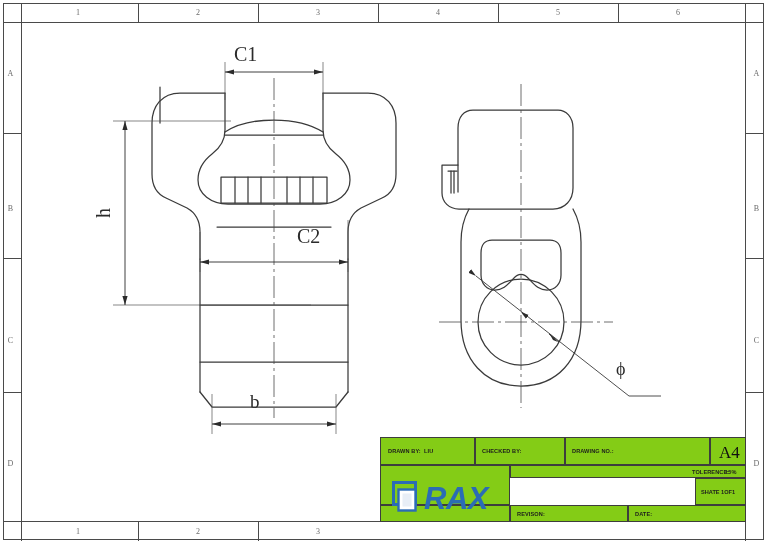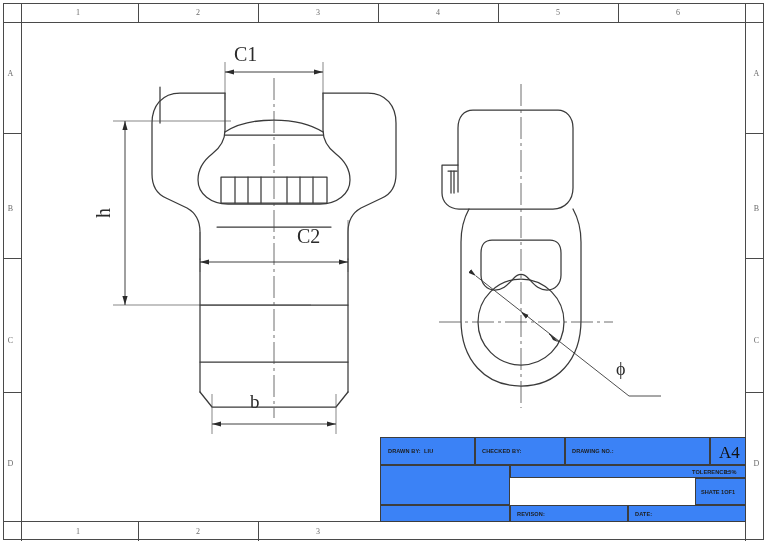--- a/index.html
+++ b/index.html
@@ -86,21 +86,21 @@
     left: 380px;
     top: 437px;
     width: 366px;
     height: 85px;
     box-sizing: border-box;
   }
   .tb-cell {
     position: absolute;
     box-sizing: border-box;
     border: 1px solid #3d3d3d;
-    background: #3b82f6;
+    background: #84cc16;
     overflow: hidden;
   }
   .tb-text {
     position: absolute;
     font-family: "Liberation Sans", sans-serif;
     font-size: 5.6px;
     font-weight: bold;
     color: #1d1d1d;
     letter-spacing: 0.1px;
     white-space: nowrap;
@@ -417,14 +417,22 @@
     <div class="tb-cell" style="left:130px; top:68px; width:118px; height:17px;">
       <span class="tb-text" style="left:6px; top:6px;">REVISON:</span>
       <span class="tb-text" style="left:42px; top:6px;"></span>
     </div>
     <div class="tb-cell" style="left:248px; top:68px; width:118px; height:17px;">
       <span class="tb-text" style="left:6px; top:6px;">DATE:</span>
       <span class="tb-text" style="left:28px; top:6px;"></span>
     </div>
   </div>
 
+  <div id="logo-wrap">
+    <svg width="32" height="34" viewBox="0 0 32 34">
+      <rect x="1.5" y="1.5" width="22" height="22" fill="none" stroke="#2b6cb5" stroke-width="3"></rect>
+      <rect x="6.5" y="8.5" width="17" height="21" fill="#ffffff" stroke="#2b6cb5" stroke-width="2.4"></rect>
+      <rect x="10.5" y="12.5" width="9" height="13" fill="#e8eef6" stroke="none"></rect>
+    </svg>
+    <span class="logo-word">RAX</span>
+  </div>
 
 </div>
 
 </body></html>

